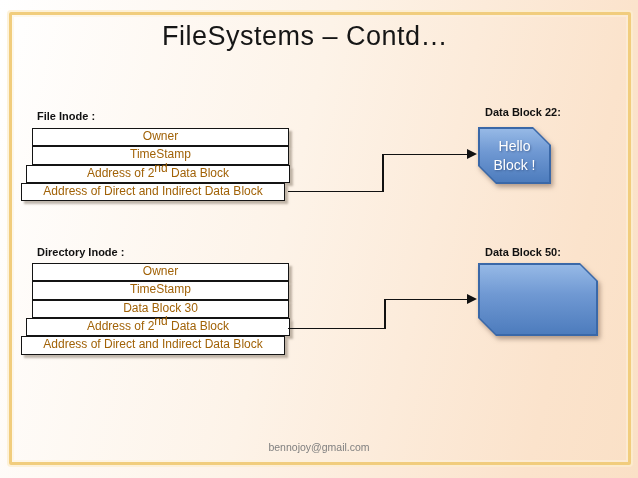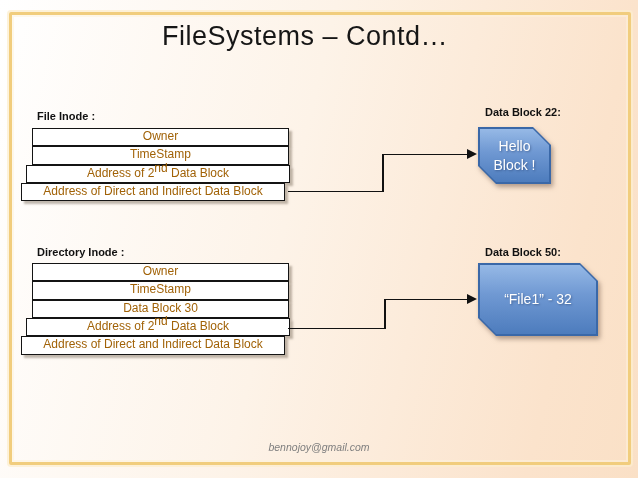--- a/index.html
+++ b/index.html
@@ -62,21 +62,21 @@
   }
   .dblock .btext {
     position:absolute; inset:0; display:flex; flex-direction:column;
     align-items:center; justify-content:center;
     color:#ffffff; font-size:14px; line-height:19px;
     text-shadow:1px 1px 2px rgba(30,50,90,0.45);
   }
 
   .footer {
     position:absolute; top:441px; left:0; width:100%; text-align:center;
-    font-size:10.5px; color:#7f7f7f;font-style:italic;
+    font-size:10.5px; color:#7f7f7f;
   }
 </style>
 </head>
 <body>
 
 <div class="canvas">
   <div class="frame"></div>
 
   <div class="slide-title">FileSystems – Contd…</div>
 
@@ -120,19 +120,18 @@
         <span>Block !</span>
       </div>
     </div>
   </div>
 
   <div class="small-label" style="left:485px; top:246px;">Data Block 50:</div>
   <div class="dblock" style="left:478px; top:263px; width:120px; height:73px;">
     <div class="shape-outer">
       <div class="shape-inner"></div>
       <div class="btext">
-        <span>“File1” - 32</span>
       </div>
     </div>
   </div>
 
   <div class="footer">bennojoy@gmail.com</div>
 </div>
 
 </body></html>

